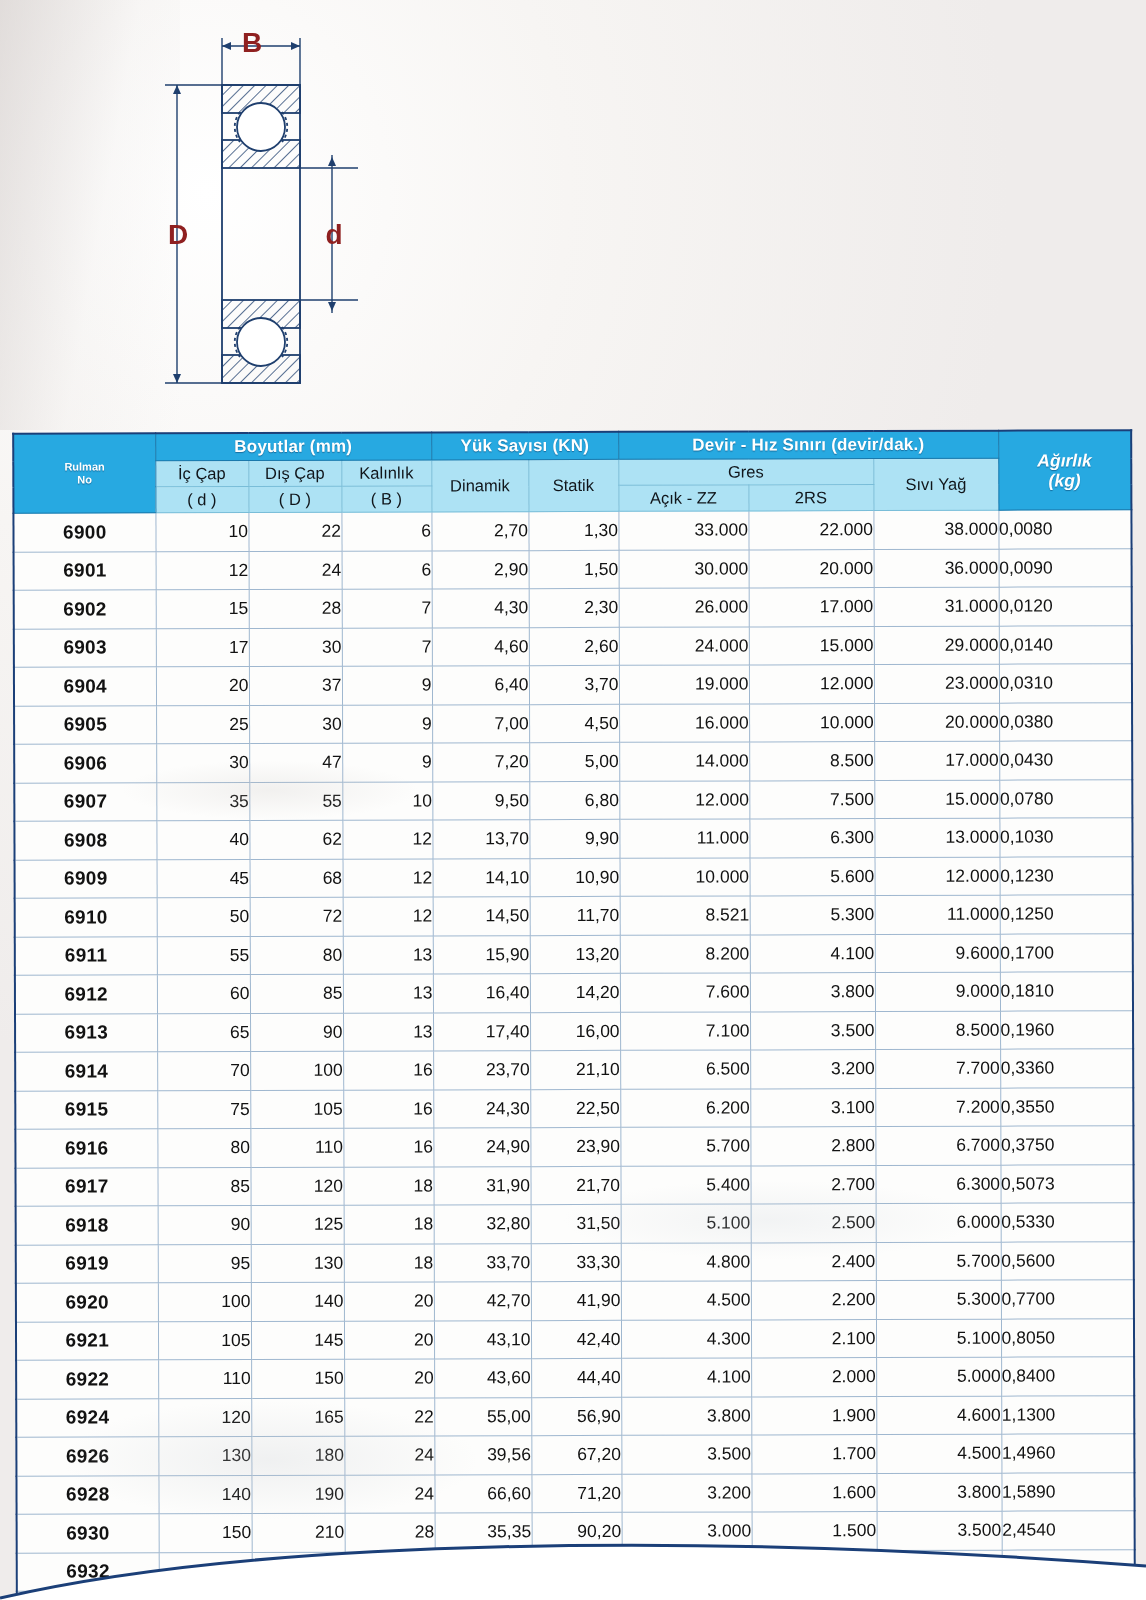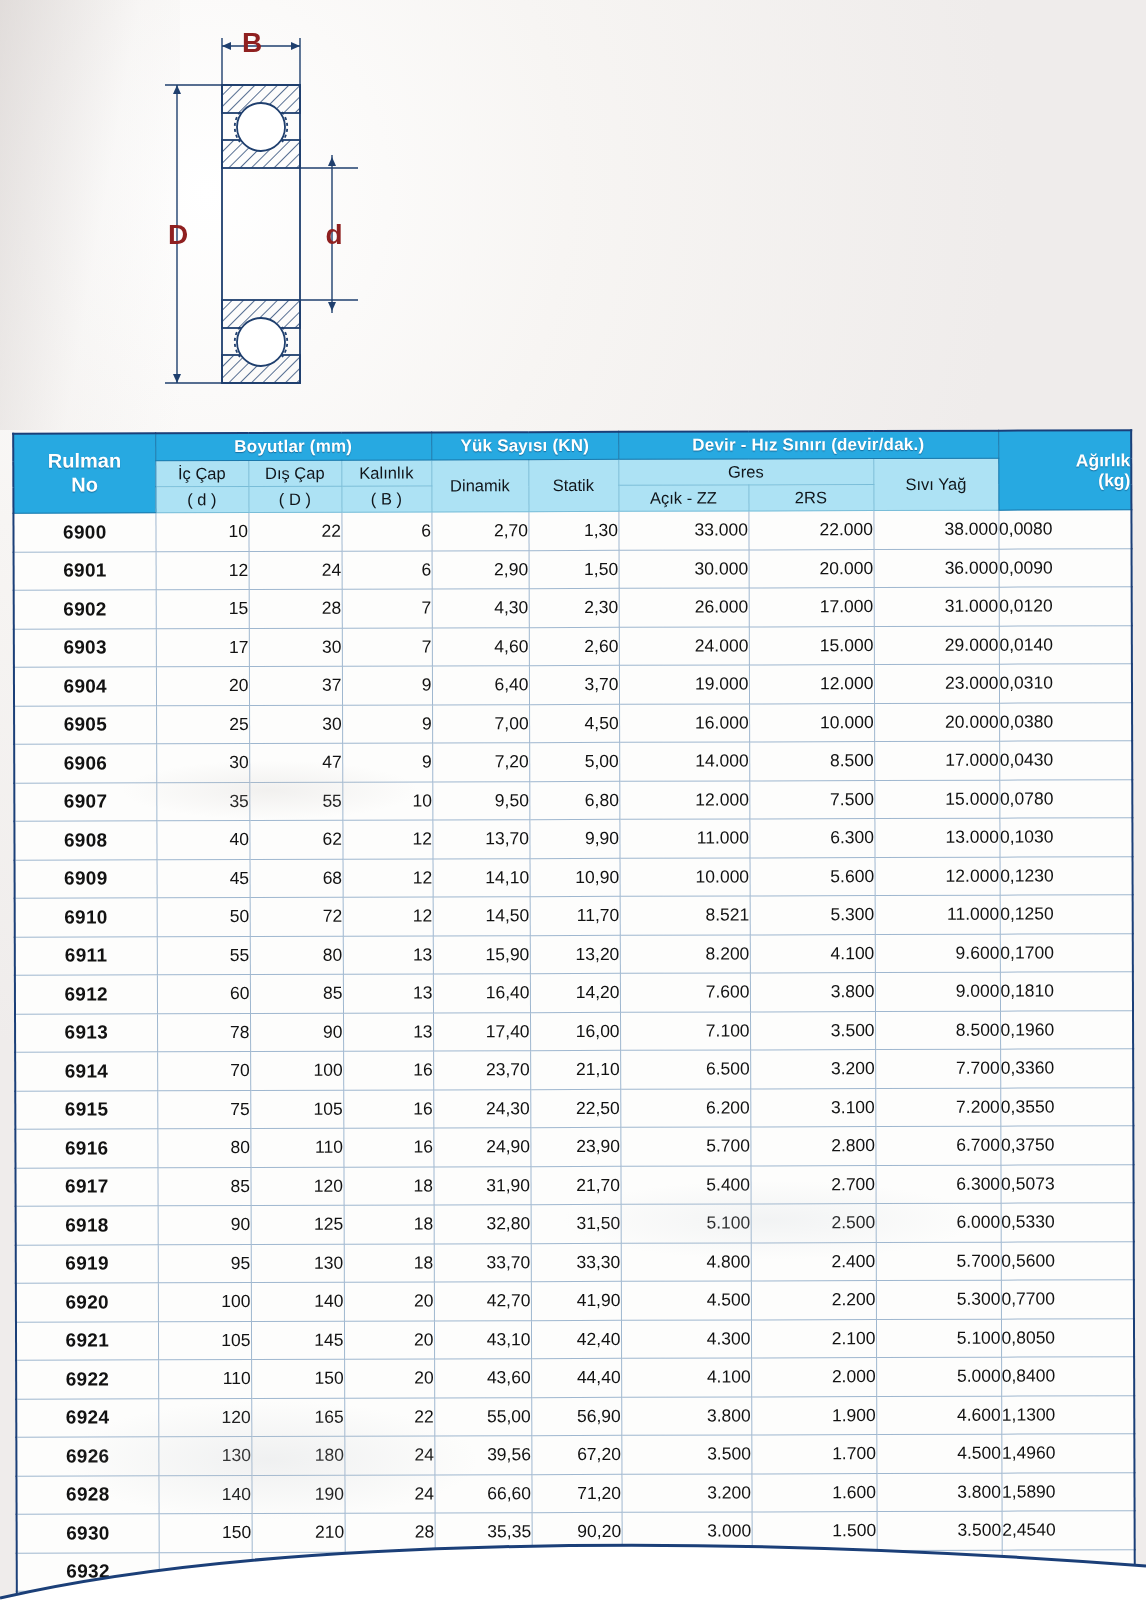--- a/index.html
+++ b/index.html
@@ -59,30 +59,31 @@
   }
   .h-light{
     background:#ade2f4;
     color:#10151a;
     font-weight:normal;
     font-size:16.5px;
     text-align:center;
     border:1px solid #79bdd8 !important;
   }
   .h-rulman{
-    background:#27a9e1;color:#fff;font-weight:bold;font-size:20px;
+    background:#27a9e1;color:#fff;font-weight:bold;font-size:11px;
     text-align:center;line-height:1.18;
     text-shadow:0 1px 1px rgba(0,40,80,.45);
     border:1px solid #1b78ab !important;
   }
   .h-agirlik{
     background:#27a9e1;color:#fff;font-weight:bold;font-size:17.5px;
-    text-align:right;line-height:1.15;
+    text-align:center;line-height:1.15;
     text-shadow:0 1px 1px rgba(0,40,80,.45);
     border:1px solid #1b78ab !important;
+    font-style:italic;
   }
   .h-pad{height:26px;}
   .h-sub{height:25px;}
   .h-sub2{height:25px;}
 
   
   tbody td{
     height:37.5px;
     font-size:17.5px;
     color:#121212;
@@ -373,21 +374,21 @@
           <td class="num">13</td>
           <td class="num">16,40</td>
           <td class="num">14,20</td>
           <td class="num">7.600</td>
           <td class="num">3.800</td>
           <td class="num">9.000</td>
           <td class="num num-wide">0,1810</td>
         </tr>
         <tr>
           <td class="c-no">6913</td>
-          <td class="num">78</td>
+          <td class="num">65</td>
           <td class="num">90</td>
           <td class="num">13</td>
           <td class="num">17,40</td>
           <td class="num">16,00</td>
           <td class="num">7.100</td>
           <td class="num">3.500</td>
           <td class="num">8.500</td>
           <td class="num num-wide">0,1960</td>
         </tr>
         <tr>

